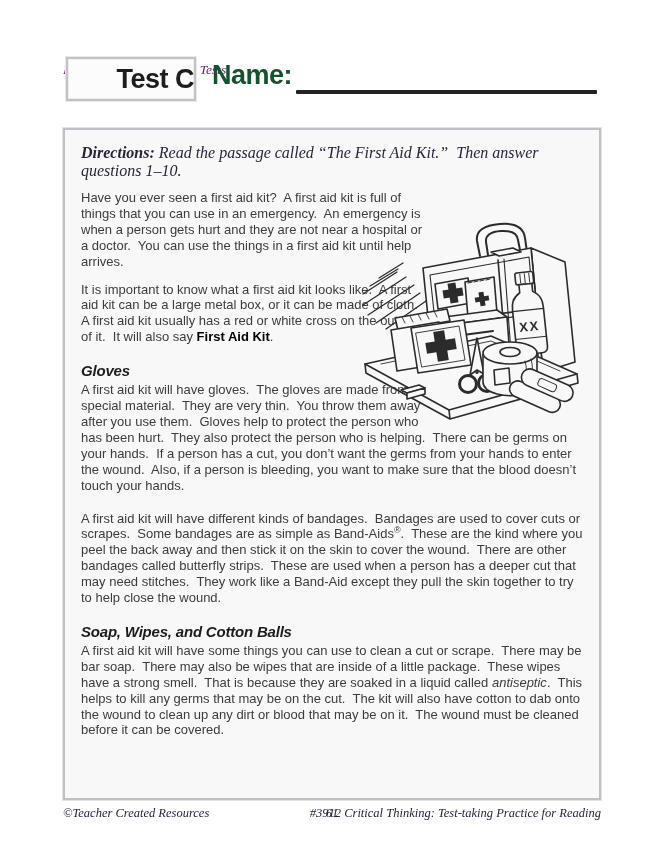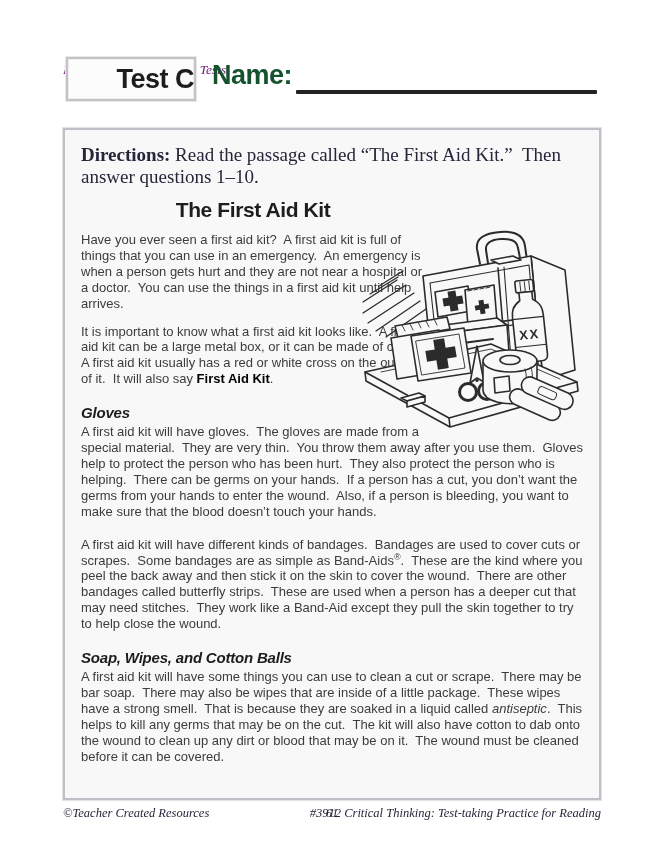--- a/index.html
+++ b/index.html
@@ -33,22 +33,23 @@
     background:#232323;border-radius:1px;
   }
 
   .main-box{
     position:absolute;left:63px;top:128px;width:538px;height:672px;
     box-sizing:border-box;background:#f8f8f9;
     border:2px solid #bfbfc5;box-shadow:0 0 0 1px #e2e2e6;
     padding:14px 16px 0 16px;
   }
   .directions{
-    font-family:"Liberation Serif",serif;font-size:19px;color:#26263a;
+    font-family:"Liberation Serif",serif;font-size:16px;color:#26263a;
     white-space:pre-wrap;
+    font-style:italic;
   }
   .directions .dir-label{font-weight:bold;}
 
   .passage{position:relative;margin-top:10px;}
   .float-spacer{float:right;width:158px;height:234px;}
   .illustration{position:absolute;top:24px;right:-10px;width:232px;height:206px;}
   .passage-title{
     width:calc(100% - 158px);text-align:center;
     font-size:21px;font-weight:bold;color:#1d1d1d;letter-spacing:-0.4px;
     margin:4px 0 10px 0;
@@ -192,21 +193,20 @@
         </g>
 
         <g transform="rotate(24 182 172)">
           <rect x="152" y="177" width="54" height="16" rx="8" fill="#f8f8f9"></rect>
           <rect x="158" y="161" width="55" height="17" rx="8.5" fill="#f8f8f9"></rect>
           <rect x="176" y="165.5" width="19" height="8" rx="3" stroke-width="1" fill="#f8f8f9"></rect>
         </g>
       </g>
     </svg>
 
-    <div class="passage-title comic">The First Aid Kit</div>
 
     <p class="para">Have you ever seen a first aid kit?  A first aid kit is full of things that you can use in an emergency.  An emergency is when a person gets hurt and they are not near a hospital or a doctor.  You can use the things in a first aid kit until help arrives.</p>
     <p class="para">It is important to know what a first aid kit looks like.  A first aid kit can be a large metal box, or it can be made of cloth.  A first aid kit usually has a red or white cross on the outside of it.  It will also say <b>First Aid Kit</b>.</p>
 
     <div class="section">
       <div class="section-heading">Gloves</div>
       <p class="para">A first aid kit will have gloves.  The gloves are made from a special material.  They are very thin.  You throw them away after you use them.  Gloves help to protect the person who has been hurt.  They also protect the person who is helping.  There can be germs on your hands.  If a person has a cut, you don’t want the germs from your hands to enter the wound.  Also, if a person is bleeding, you want to make sure that the blood doesn’t touch your hands.</p>
     </div>
 
     <div class="section">

